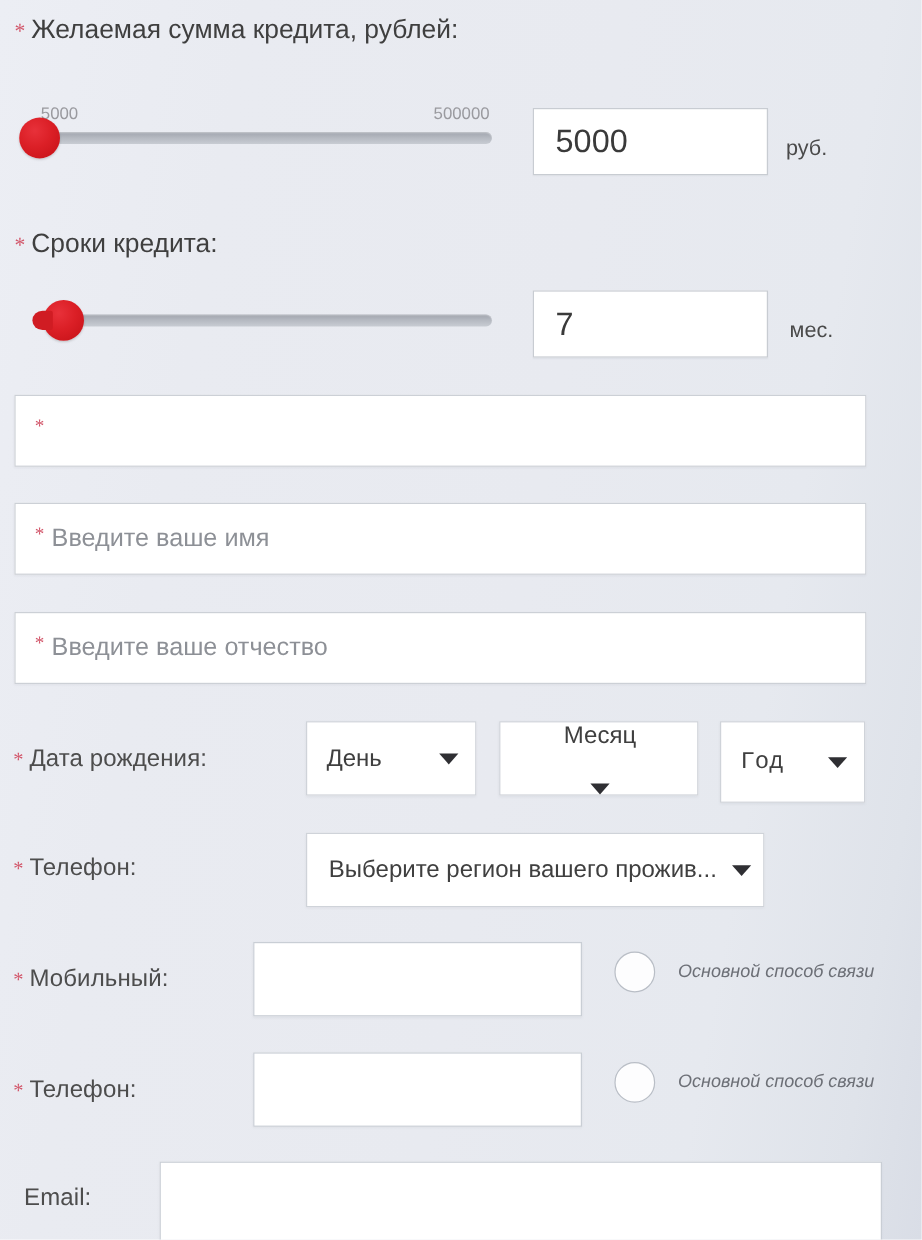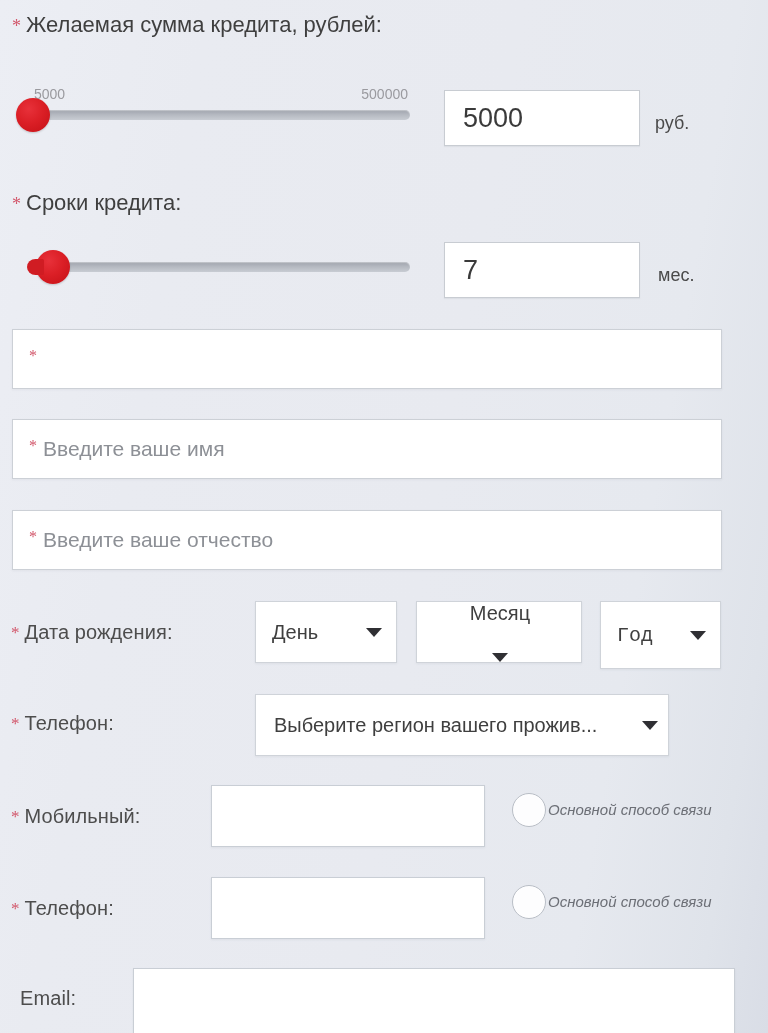--- a/index.html
+++ b/index.html
@@ -196,21 +196,21 @@
   }
   .radio-dot {
     width: 32px;
     height: 32px;
     border-radius: 50%;
     border: 1px solid #b9bec6;
     background: #fdfdfe;
     flex: 0 0 auto;
   }
   .radio-label {
-    margin-left: 2px;
+    margin-left: 19px;
     font-size: 15px;
     font-style: italic;
     color: #6c6f76;
     line-height: 1.25;
     max-width: 175px;
   }
 </style>
 </head>
 <body>
 
@@ -288,21 +288,21 @@
   <div class="select-box" style="left:600px; top:601px; width:121px; height:68px; padding:0 14px 0 16px;font-family:Liberation Mono, monospace;">
     <span class="sel-text">Год</span>
     <span class="caret"></span>
   </div>
 
   <div class="row" style="left:11px; top:706px; height:34px;">
     <span class="req-star">*</span>
     <span class="field-label">Телефон:</span>
   </div>
 
-  <div class="select-box" style="left:255px; top:694px; width:414px; height:62px; padding:0 10px 0 18px;">
+  <div class="select-box" style="left:255px; top:694px; width:382px; height:62px; padding:0 10px 0 18px;">
     <span class="sel-text">Выберите регион вашего прожив...</span>
     <span class="caret"></span>
   </div>
 
   <div class="row" style="left:11px; top:799px; height:34px;">
     <span class="req-star">*</span>
     <span class="field-label">Мобильный:</span>
   </div>
   <div class="blank-box" style="left:211px; top:785px; width:274px; height:62px;"></div>
   <div class="radio-group" style="left:512px; top:793px;">

